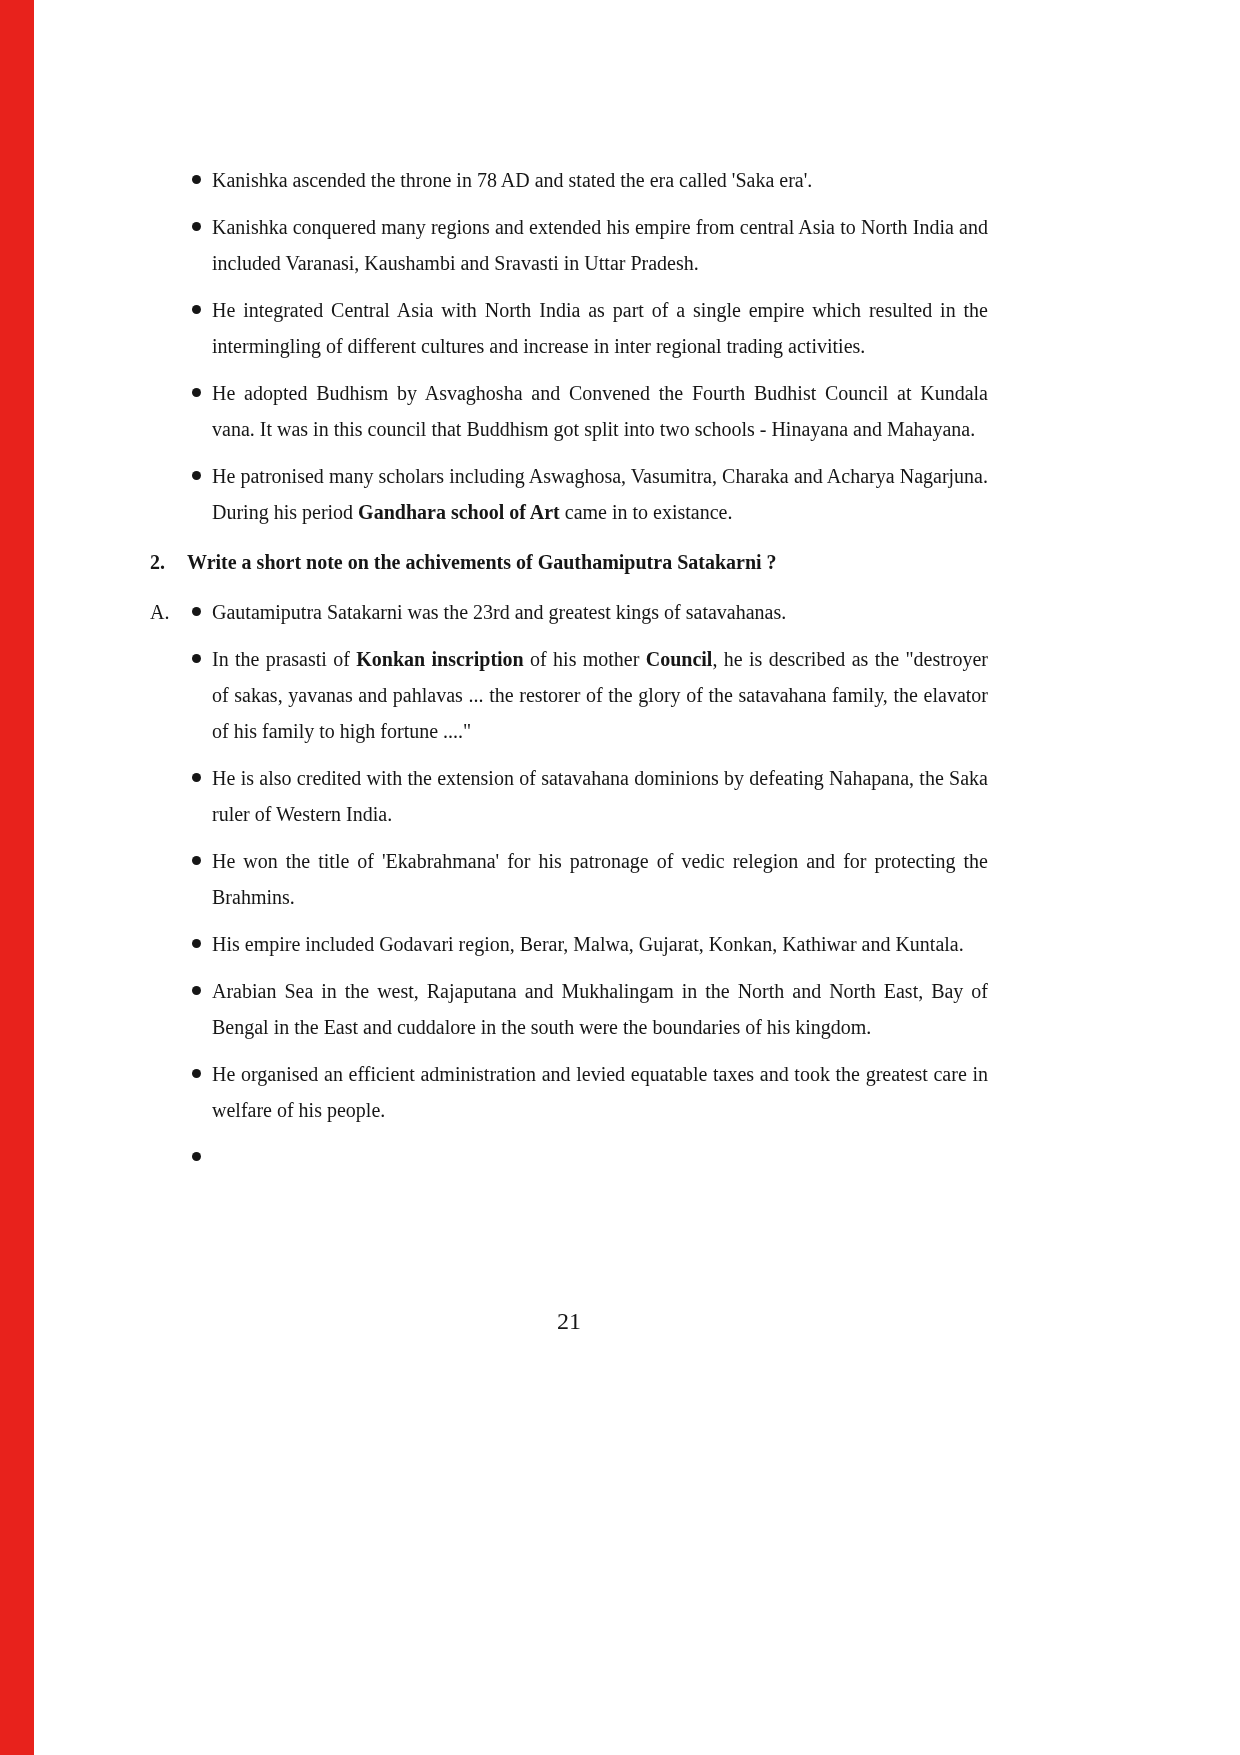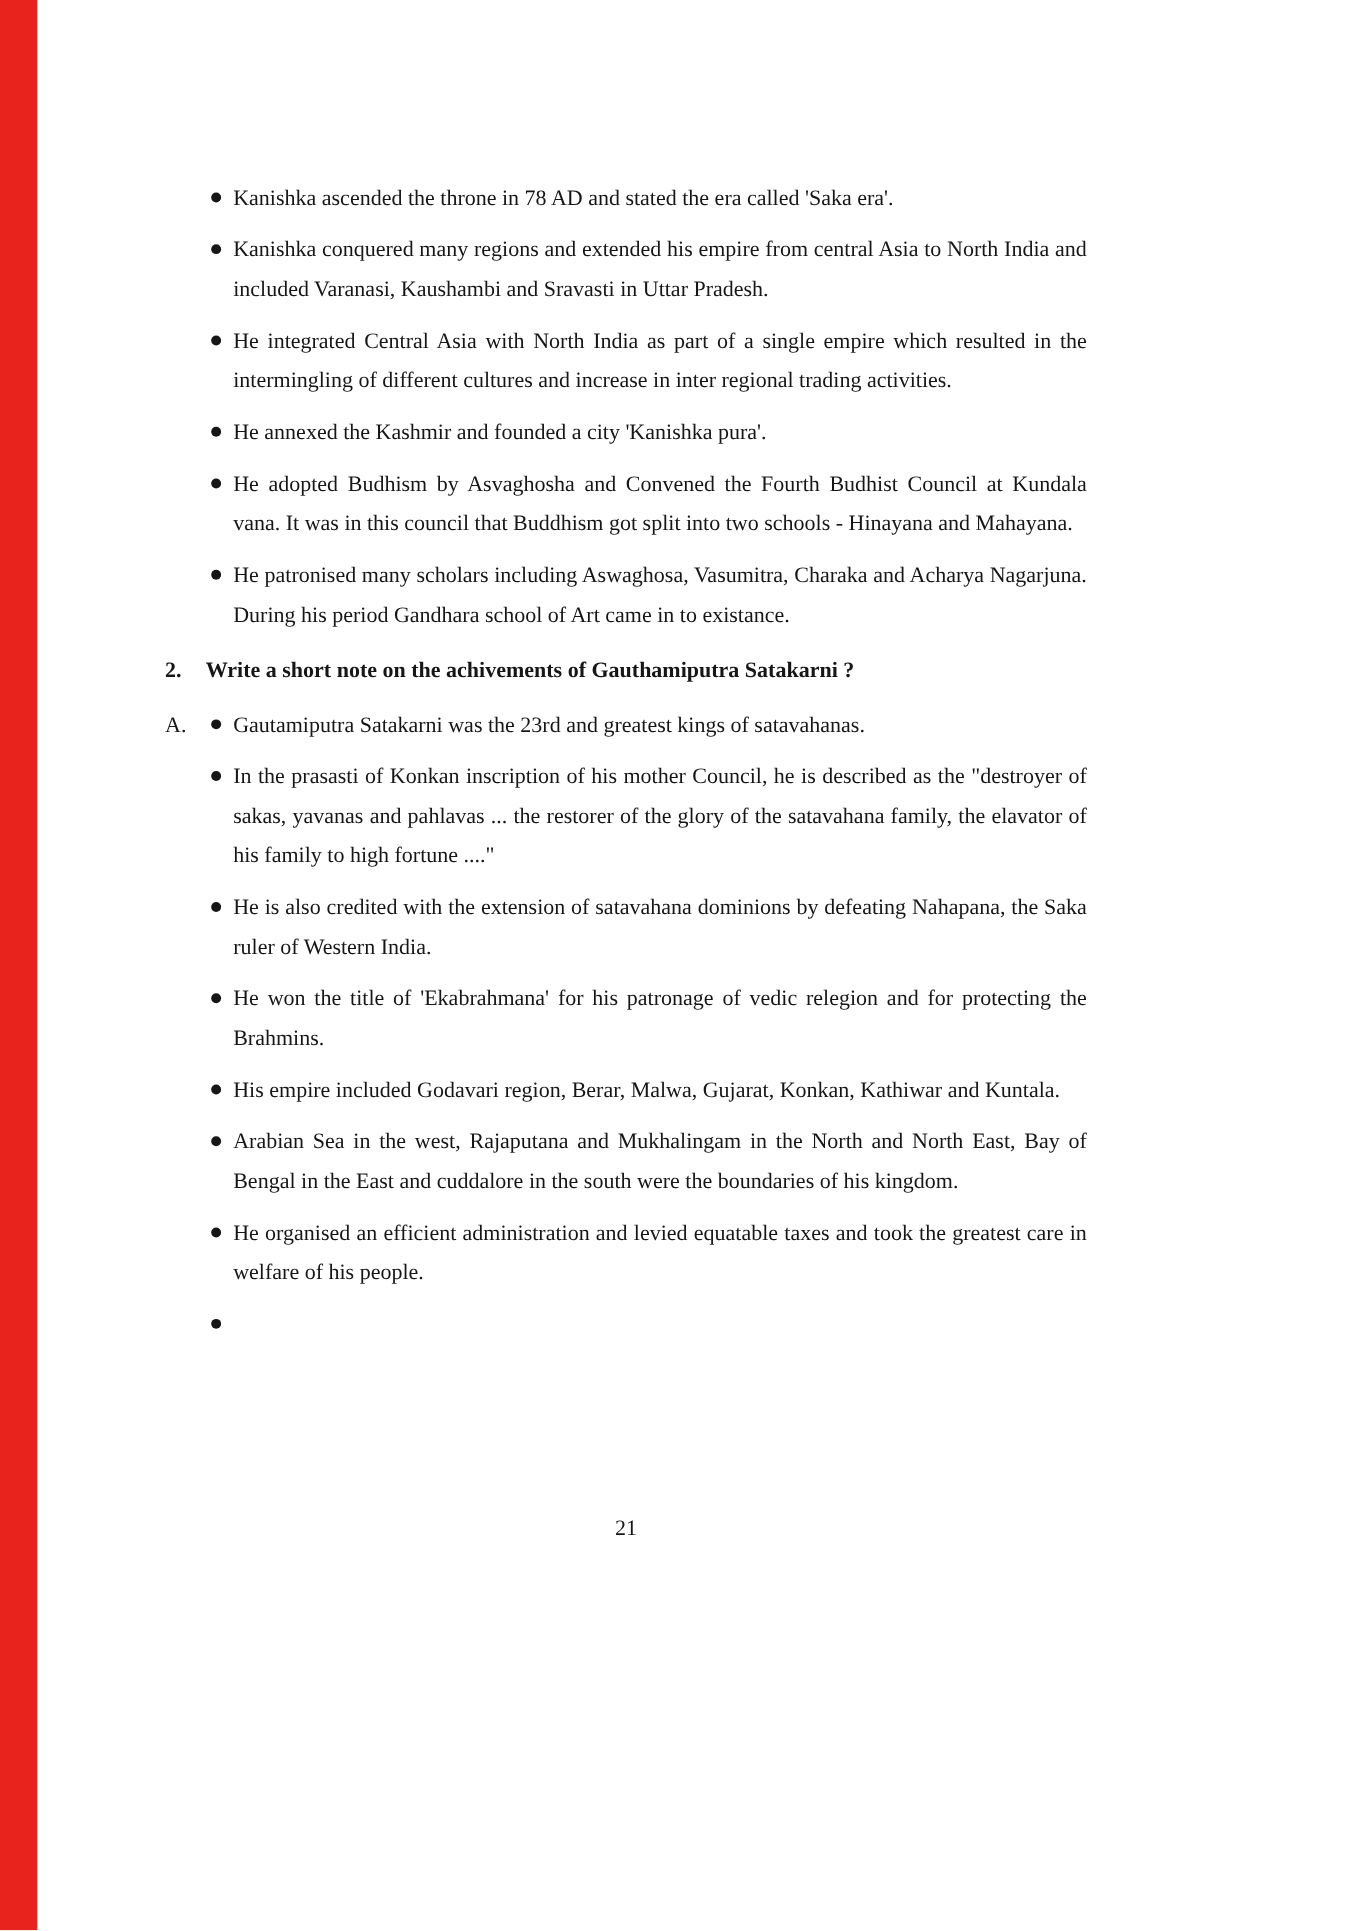--- a/index.html
+++ b/index.html
@@ -70,39 +70,38 @@
   .answer .a-label {
     position: absolute;
     left: 0;
     top: 0;
     width: 37px;
   }
   .page-number {
     position: absolute;
     left: 150px;
     width: 838px;
-    top: 1378px;
+    top: 1308px;
     text-align: center;
-    font-size: 20px;
+    font-size: 24px;
   }
-  b { font-weight: normal; }
+  b { font-weight: bold; }
 </style>
 </head>
 <body>
 
 <div class="page">
   <div class="red-bar"></div>
 
   <div class="content">
 
     <ul class="bullets">
         <li><span class="dot"></span><span class="txt"><span>Kanishka ascended the throne in 78 AD and stated the era called 'Saka era'.</span></span></li>
         <li><span class="dot"></span><span class="txt"><span>Kanishka conquered many  regions and extended his empire from central Asia to North India and included Varanasi, Kaushambi and Sravasti in Uttar Pradesh.</span></span></li>
         <li><span class="dot"></span><span class="txt"><span>He integrated Central Asia with North India as part of a single empire which resulted in the intermingling of different cultures and increase in inter regional trading activities.</span></span></li>
-        <li><span class="dot"></span><span class="txt"><span>He annexed the Kashmir and founded a city 'Kanishka pura'.</span></span></li>
         <li><span class="dot"></span><span class="txt"><span>He adopted Budhism by Asvaghosha and Convened the Fourth Budhist Council at Kundala vana.  It was in this council that Buddhism got split into two schools - Hinayana and Mahayana.</span></span></li>
         <li><span class="dot"></span><span class="txt"><span>He patronised  many  scholars including  Aswaghosa, Vasumitra, Charaka and Acharya Nagarjuna.  During his period </span><b>Gandhara school of Art</b><span> came in to existance.</span></span></li>
       </ul>
 
     <div class="question">
       <span class="q-num">2.</span>
       <span class="q-title">Write a short note on the achivements of Gauthamiputra Satakarni ?</span>
     </div>
 
     <div class="answer">

